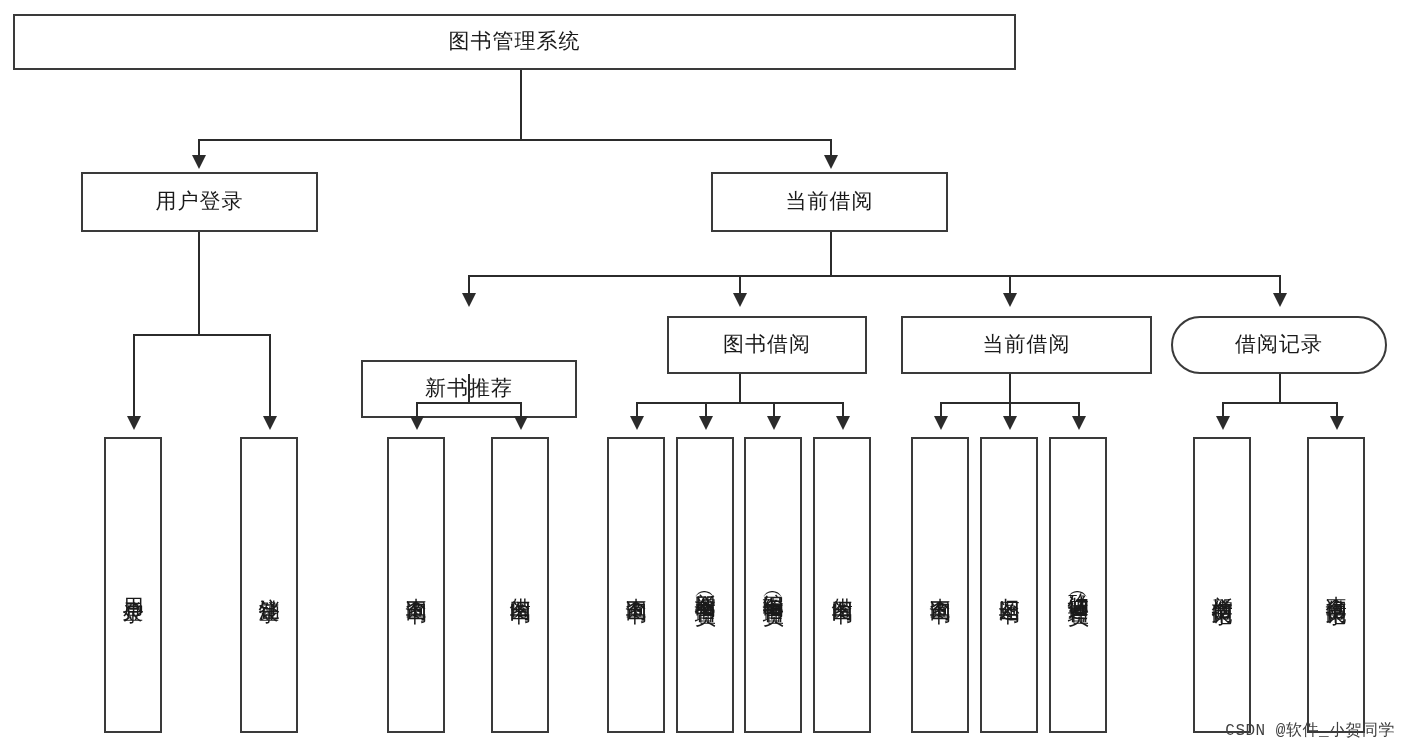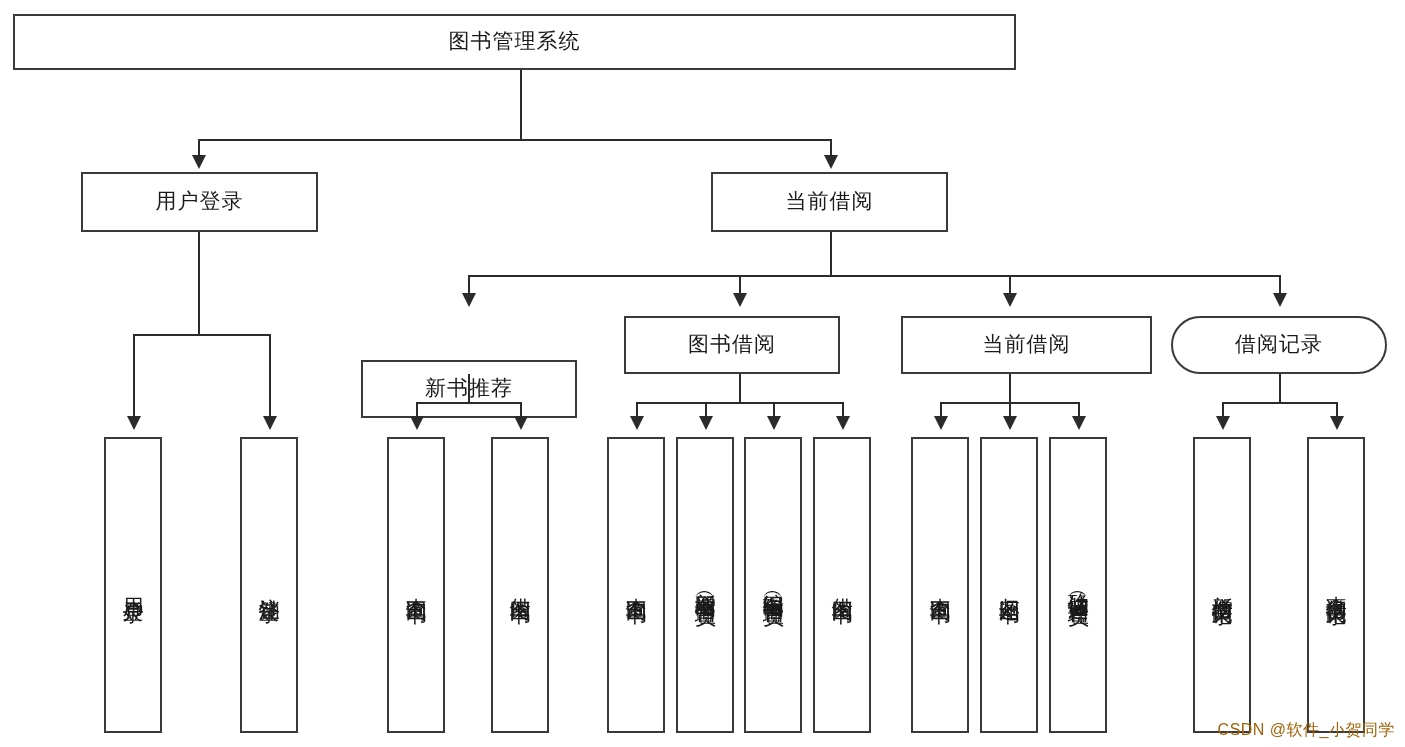--- a/index.html
+++ b/index.html
@@ -56,24 +56,24 @@
     height: 0;
     border-left: 7px solid transparent;
     border-right: 7px solid transparent;
     border-top: 14px solid #2b2b2b;
   }
   #watermark {
     position: absolute;
     right: 10px;
     bottom: 6px;
     font-size: 16px;
-    color: #a16207;
+    color: #404040;
     letter-spacing: 0.5px;
     white-space: nowrap;
-    font-family: Liberation Sans, sans-serif;
+    font-family: Liberation Mono, monospace;
   }
 </style>
 </head>
 <body>
 
 <div id="canvas">
 
   <div class="node horiz" style="left:4px; top:14px; width:1003px; height:56px;margin-left:9px;">
     <span class="lbl">图书管理系统</span>
   </div>
@@ -110,21 +110,21 @@
   <div class="edge v" style="left:739px; top:275px; height:20px;"></div>
   <div class="arrow" style="left:733px; top:293px;"></div>
   <div class="edge v" style="left:1009px; top:275px; height:20px;"></div>
   <div class="arrow" style="left:1003px; top:293px;"></div>
   <div class="edge v" style="left:1279px; top:275px; height:20px;"></div>
   <div class="arrow" style="left:1273px; top:293px;"></div>
 
   <div class="node horiz" style="left:361px; top:316px; width:216px; height:58px;margin-top:44px;">
     <span class="lbl">新书推荐</span>
   </div>
-  <div class="node horiz" style="left:624px; top:316px; width:216px; height:58px;">
+  <div class="node horiz" style="left:667px; top:316px; width:200px; height:58px;">
     <span class="lbl">图书借阅</span>
   </div>
   <div class="node horiz" style="left:901px; top:316px; width:251px; height:58px;">
     <span class="lbl">当前借阅</span>
   </div>
   <div class="node horiz" style="left:1171px; top:316px; width:216px; height:58px;border-radius:29px;">
     <span class="lbl">借阅记录</span>
   </div>
 
   <div class="edge v" style="left:468px; top:374px; height:29px;"></div>

